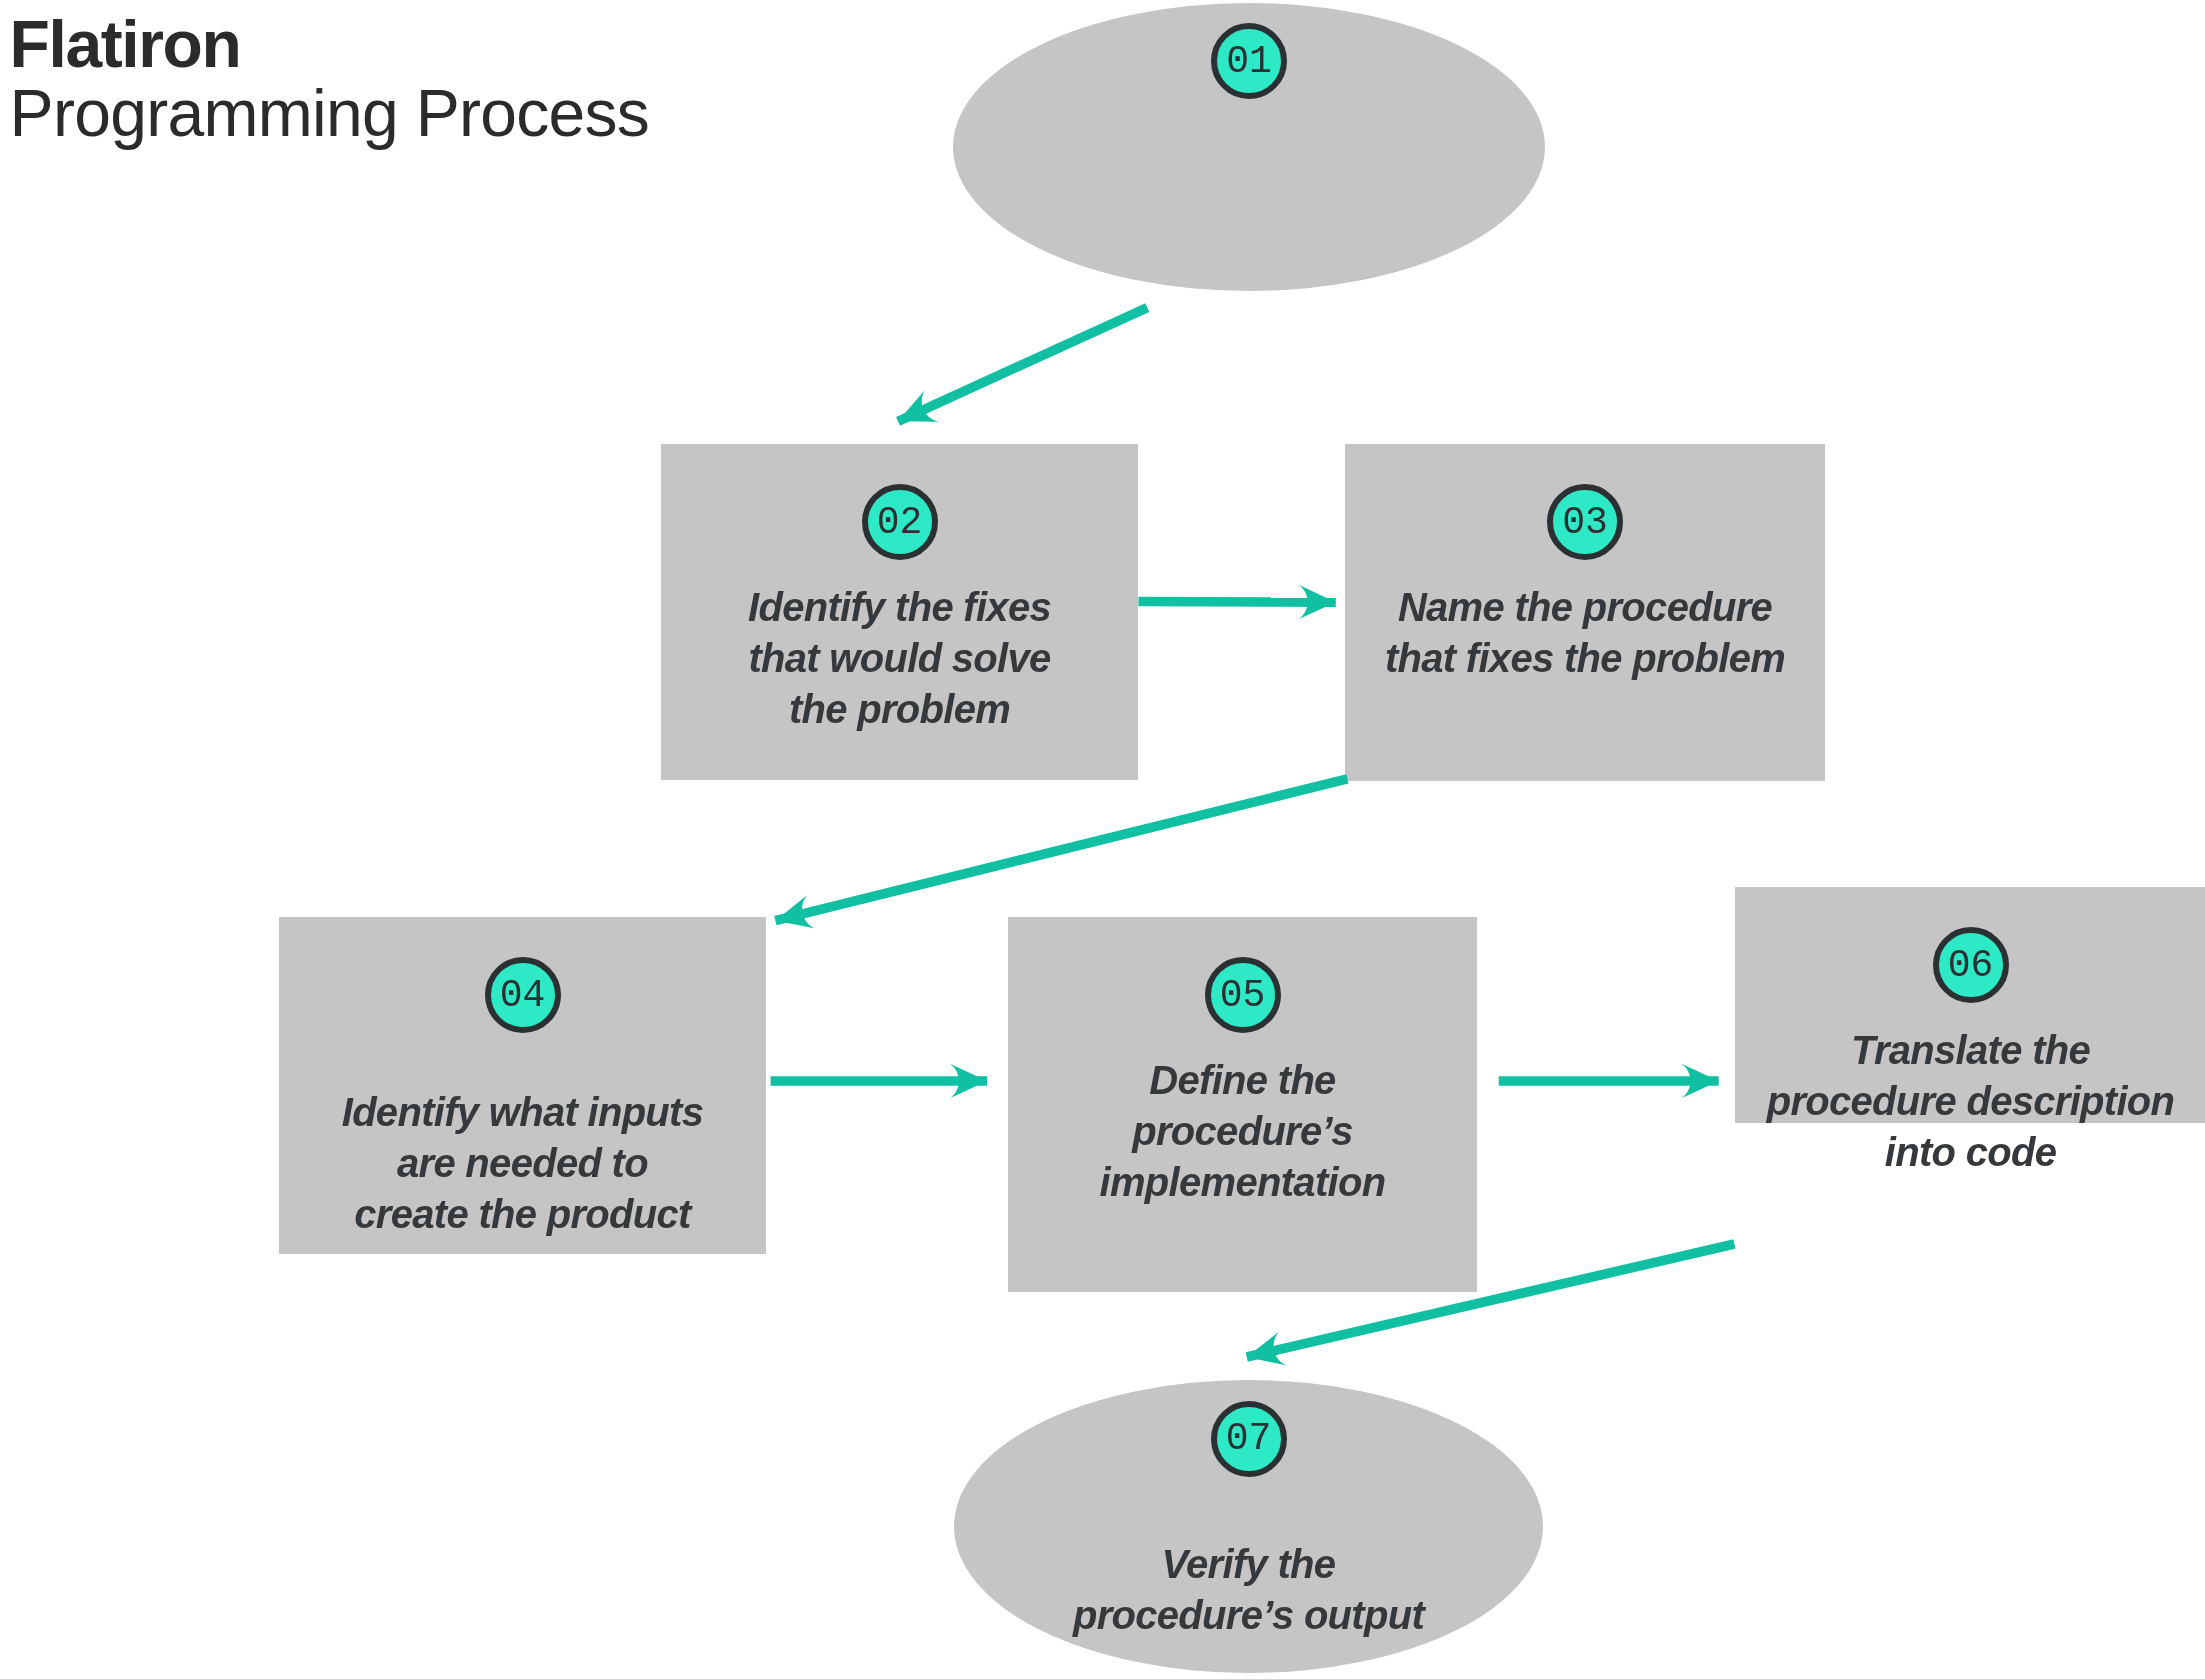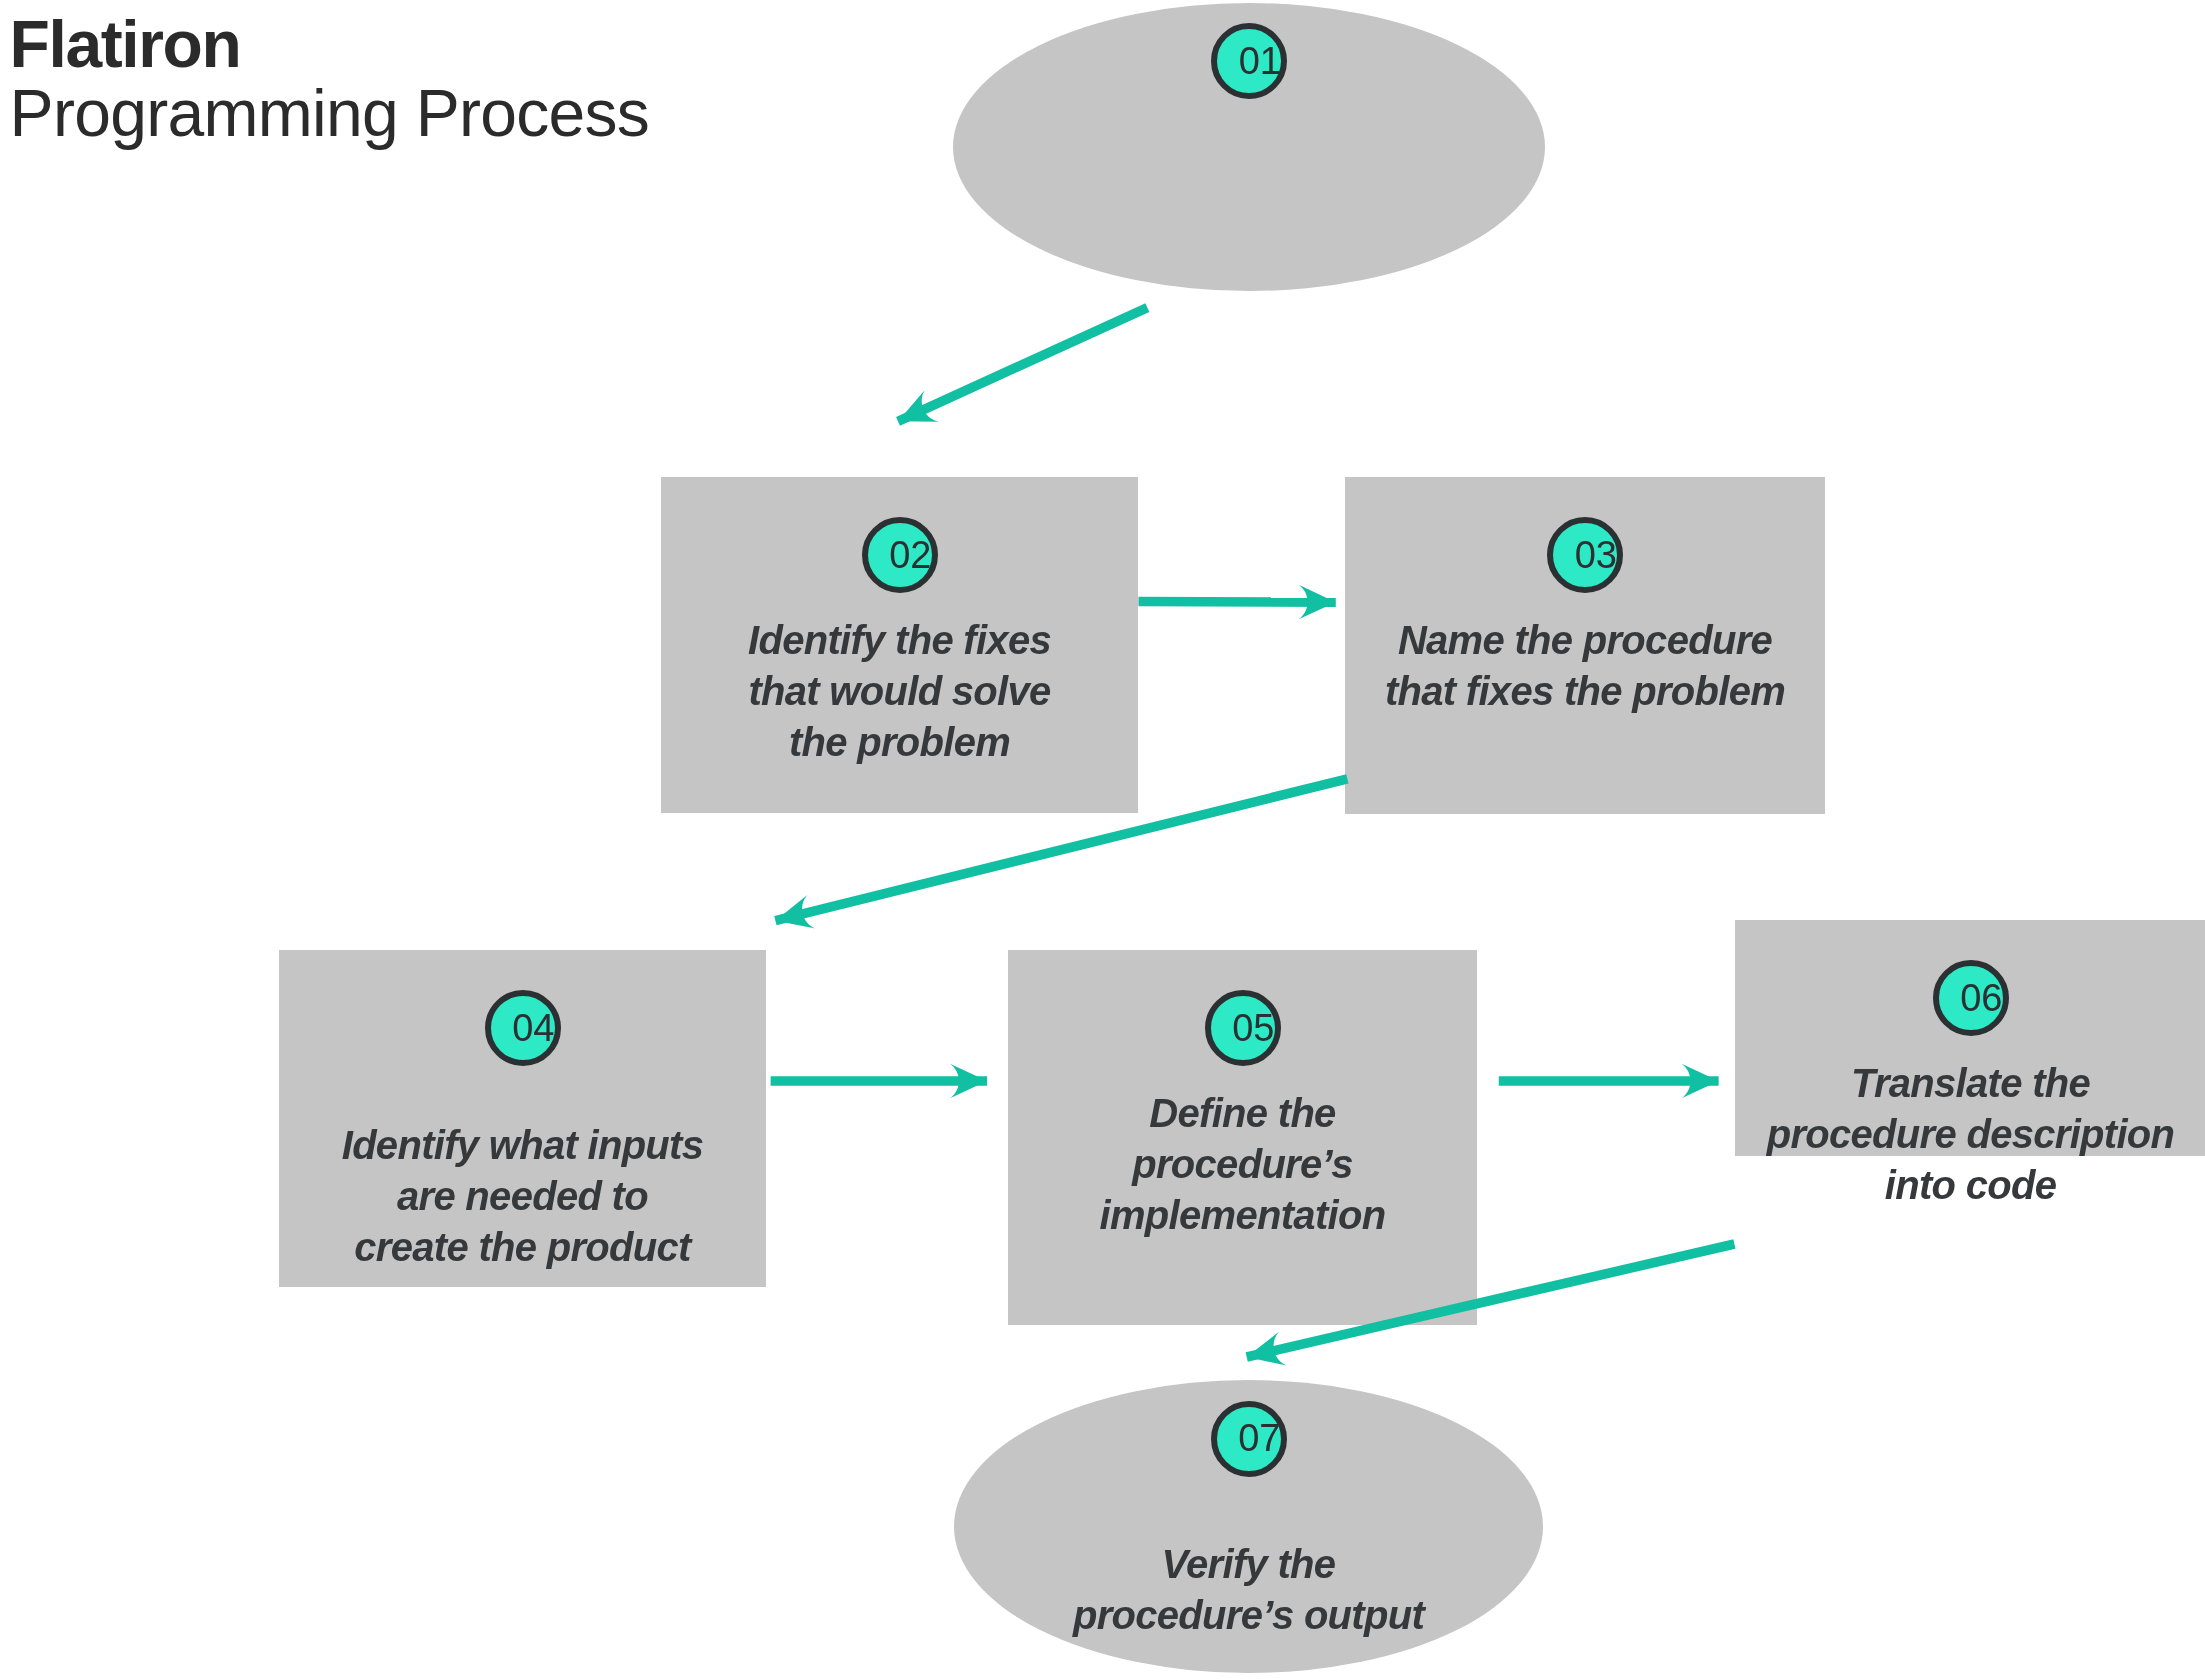--- a/index.html
+++ b/index.html
@@ -23,28 +23,29 @@
   }
 
   
   .node{
     position:absolute;
     background:#c5c5c5;
     display:flex;flex-direction:column;align-items:center;
     box-sizing:border-box;
   }
   .node.ellipse{border-radius:50%;padding-top:20.6px;}
-  .node.rect{padding-top:40px;margin-top:33px;}
+  .node.rect{padding-top:40px;}
 
   .badge{
     width:64px;height:64px;border-radius:50%;
     background:#2de9c5;border:6.2px solid #2b3033;
-    display:flex;align-items:center;justify-content:flex-end;
+    display:flex;align-items:center;justify-content:center;
     font-size:38px;font-weight:500;font-style:normal;color:#2b3033;
     flex:0 0 auto;
+    font-family:Liberation Mono, monospace;
   }
   .node.ellipse .badge{margin-bottom:33px;}
   .node.rect .badge{margin-bottom:22px;}
 
   .node-text{display:flex;flex-direction:column;align-items:center;}
   .node-line{
     font-size:40px;line-height:51px;font-weight:700;font-style:italic;
     color:#35393c;text-align:center;letter-spacing:-0.7px;white-space:nowrap;
   }
 

